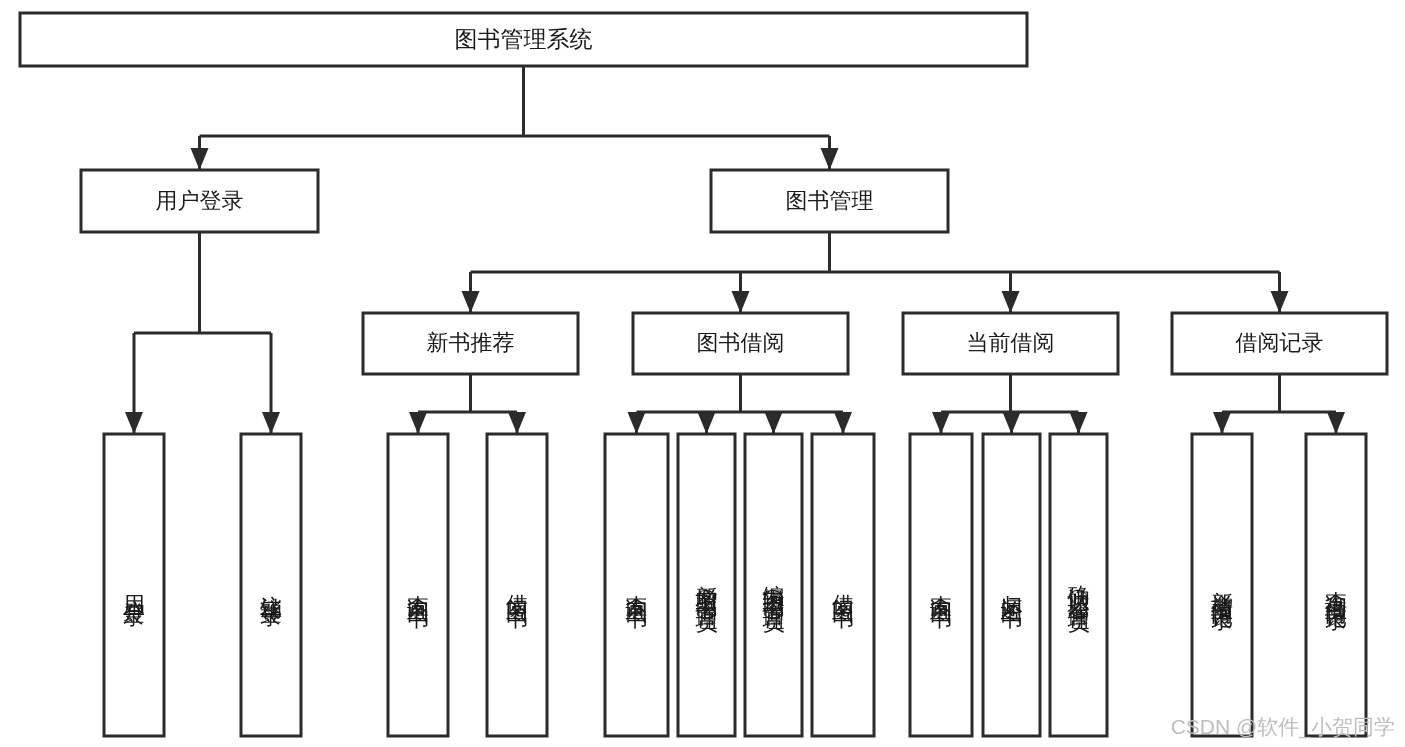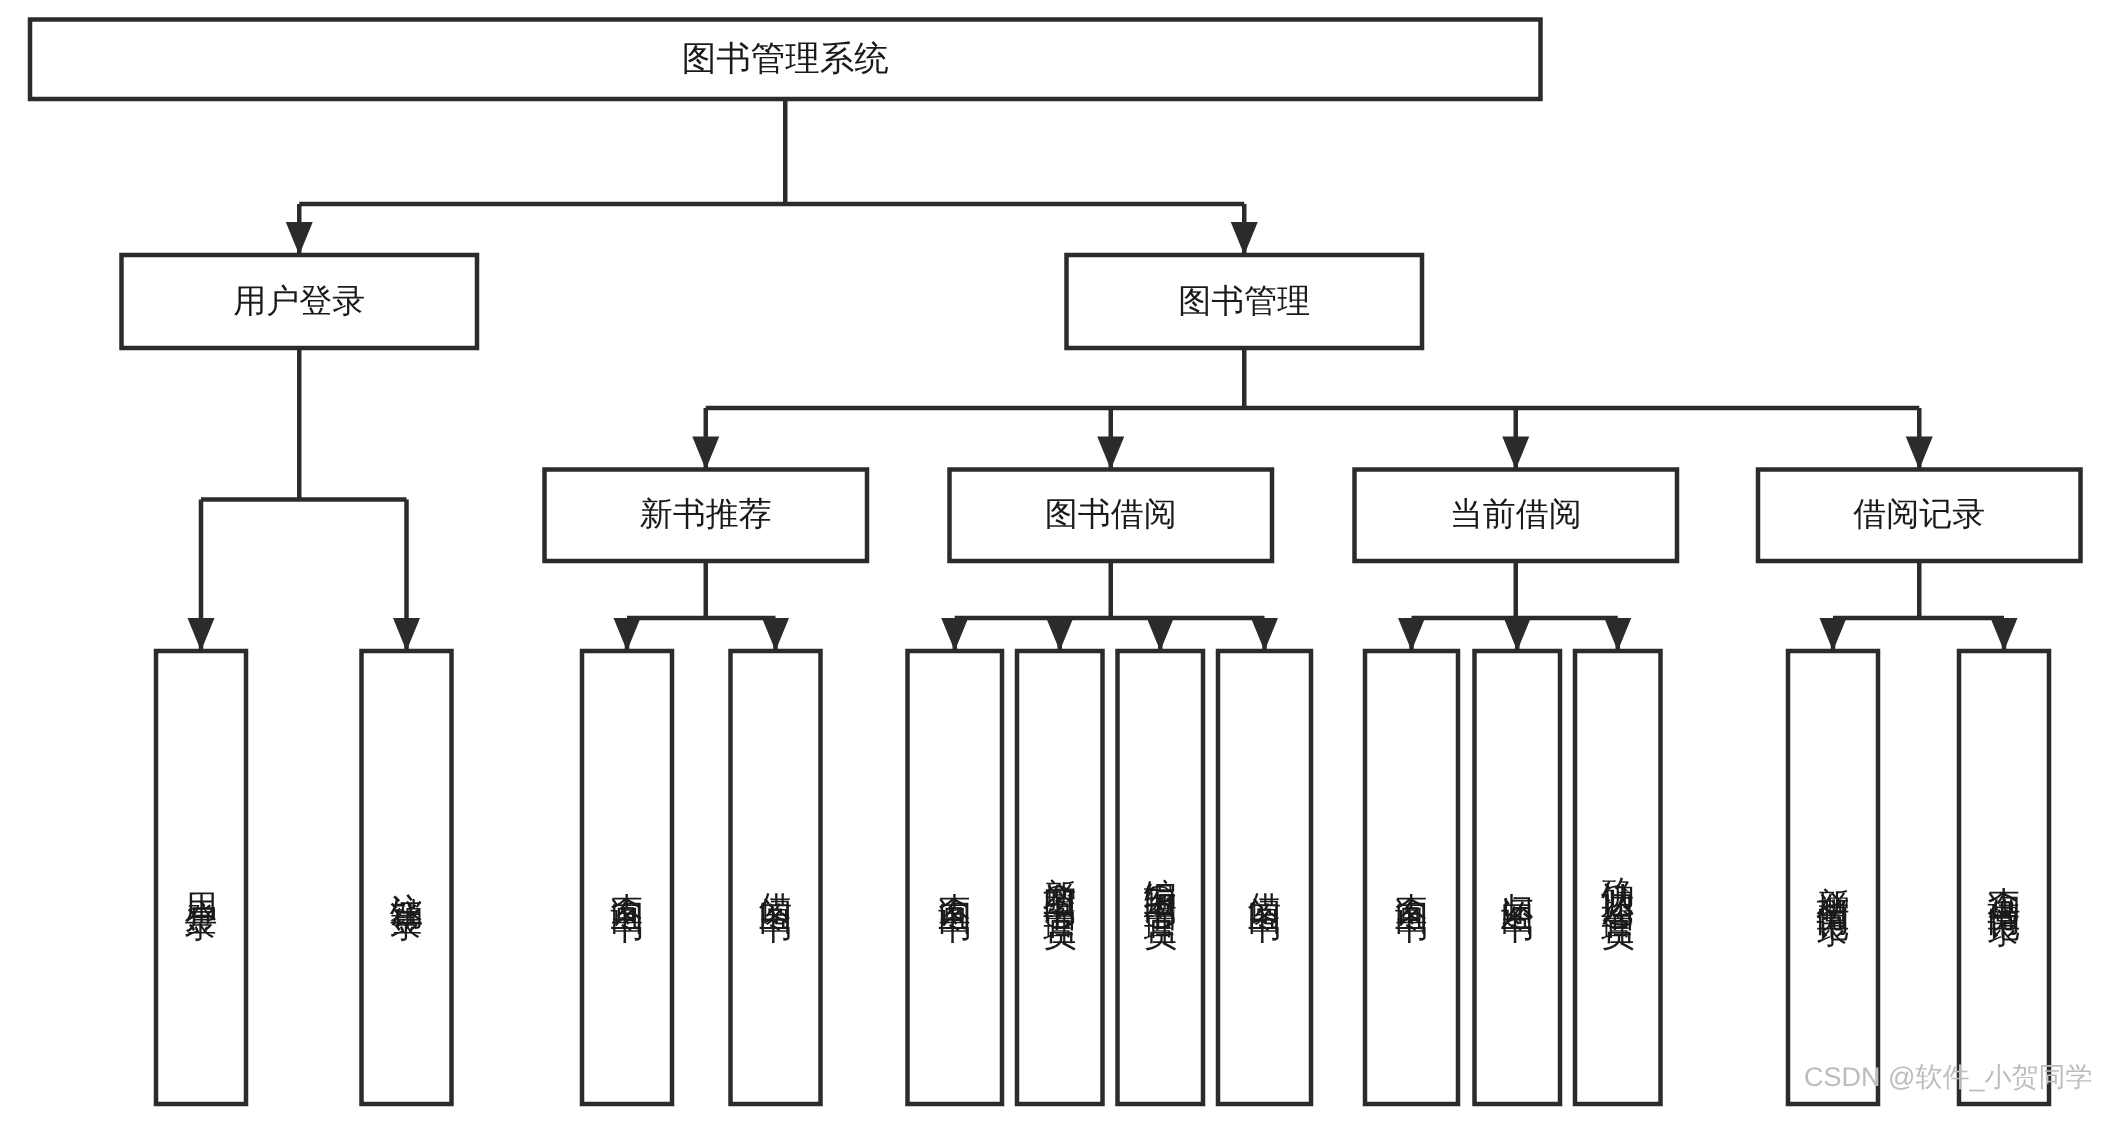--- a/index.html
+++ b/index.html
@@ -64,23 +64,23 @@
     font-family: "Liberation Sans", "DejaVu Sans", sans-serif;
     font-size: 22px;
     letter-spacing: 4px;
     color: #1a1a1a;
     white-space: nowrap;
     line-height: 1;
   }
   .watermark {
     position: absolute;
     right: 10px;
-    bottom: 17px;
-    font-family: "Liberation Sans", "DejaVu Sans", sans-serif;
-    font-size: 18px;
+    bottom: 6px;
+    font-family: "Liberation Sans", "DejaVu Sans", sans-serif;
+    font-size: 21px;
     color: #bdbdbd;
     white-space: nowrap;
     user-select: none;
   }
 </style>
 </head>
 <body>
 
 <div id="diagram-root">
 

